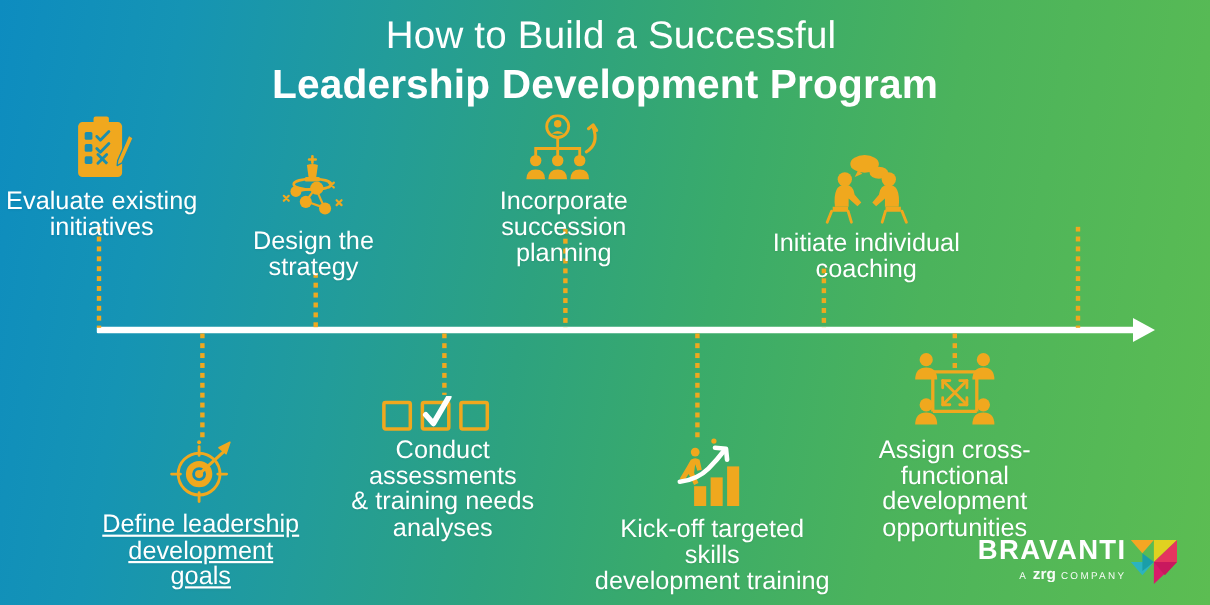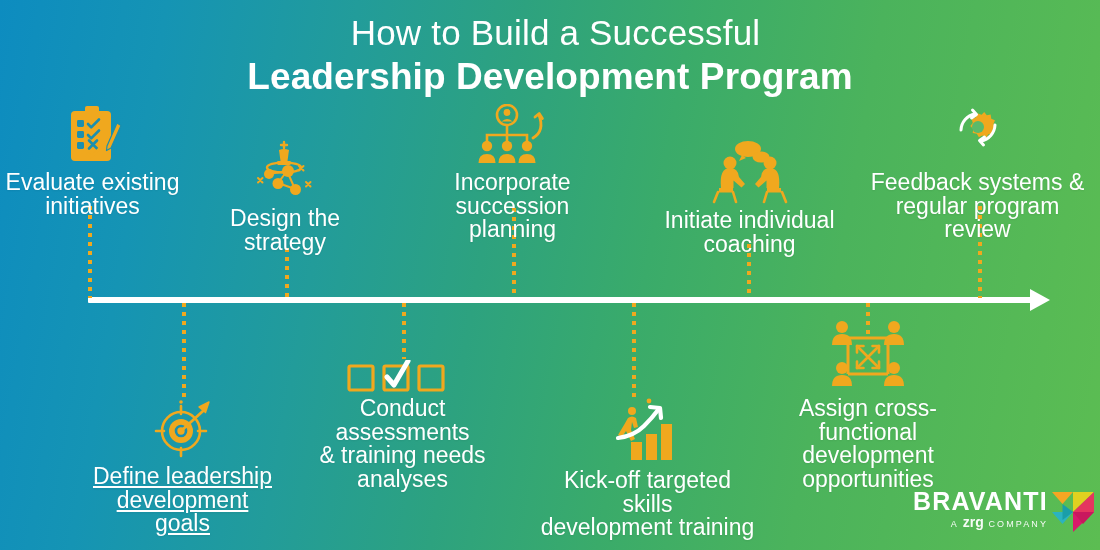--- a/index.html
+++ b/index.html
@@ -97,21 +97,21 @@
   .icon-wrap {
     display: flex;
     justify-content: center;
     align-items: flex-end;
     margin-bottom: 5px;
   }
 
   
   .logo {
     position: absolute;
-    right: 4px;
+    right: 28px;
     bottom: 12px;
     display: flex;
     align-items: flex-start;
   }
   .logo-text {
     text-align: right;
     color: #ffffff;
     padding-right: 2px;
   }
   .logo-name {
@@ -217,55 +217,40 @@
         <circle cx="47.5" cy="49.5" r="5.5" fill="#f0a81e"></circle>
         <path d="M10 38 l4.5 4.5 M14.5 38 l-4.5 4.5" stroke="#f0a81e" stroke-width="2" stroke-linecap="round"></path>
         <path d="M51 26 l4.5 4.5 M55.5 26 l-4.5 4.5" stroke="#f0a81e" stroke-width="2" stroke-linecap="round"></path>
         <path d="M58 42 l4.5 4.5 M62.5 42 l-4.5 4.5" stroke="#f0a81e" stroke-width="2" stroke-linecap="round"></path>
       </svg>
     </div>
     <div class="step-label">Design the
 strategy</div>
   </div>
 
-  <div class="step" style="left:662px; top:140px; width:175px;">
+  <div class="step" style="left:700px; top:140px; width:175px;">
     <div class="icon-wrap">
       <svg width="92" height="64" viewBox="0 0 92 64">
         <ellipse cx="44" cy="9" rx="13" ry="8" fill="#f0a81e"></ellipse>
         <path d="M38 15 l-3 6 l7 -3 z" fill="#f0a81e"></path>
         <ellipse cx="57" cy="17" rx="8.5" ry="5.5" fill="#f0a81e"></ellipse>
         <circle cx="26" cy="23" r="6.5" fill="#f0a81e"></circle>
         <path d="M17 48 q-2 -20 9 -20 q8 0 9 9 l6 7 l-3.5 3.5 l-8 -7 l0 7.5 z" fill="#f0a81e"></path>
         <path d="M15 48 h14 v4.5 h-14 z" fill="#f0a81e"></path>
         <path d="M14 52 l-4 10 M29 52 l3 10" stroke="#f0a81e" stroke-width="2.6" stroke-linecap="round"></path>
         <circle cx="66" cy="23" r="6.5" fill="#f0a81e"></circle>
         <path d="M75 48 q2 -20 -9 -20 q-8 0 -9 9 l-6 7 l3.5 3.5 l8 -7 l0 7.5 z" fill="#f0a81e"></path>
         <path d="M63 48 h14 v4.5 h-14 z" fill="#f0a81e"></path>
         <path d="M78 52 l4 10 M63 52 l-3 10" stroke="#f0a81e" stroke-width="2.6" stroke-linecap="round"></path>
       </svg>
     </div>
     <div class="step-label">Initiate individual
 coaching</div>
   </div>
 
-  <div class="step" style="left:870px; top:104px; width:215px;">
-    <div class="icon-wrap">
-      <svg width="72" height="62" viewBox="0 0 72 62">
-        <path d="M36 9.5
-                 l3.6 1.3 l2.6 -2.9 l2.6 3.3 l3.8 -0.6 l0.7 4.2 l3.6 1.4 l-1.5 4 l2.2 3.2 l-3.2 2.4 l0.2 3.9 l-4.2 0.5 l-2.3 3.2 l-3.7 -1.9 l-3.5 1.7 l-2.1 -3.4 l-4.1 -0.8 l0.5 -4.1 l-2.9 -2.8 l2.5 -3.1 l-1.2 -4 l3.9 -1.2 l1 -4.1 z" fill="#f0a81e"></path>
-        <circle cx="36" cy="23" r="6" fill="#5aba6a"></circle>
-        <path d="M19 26 a17 17 0 0 1 14 -16" fill="none" stroke="#ffffff" stroke-width="3" stroke-linecap="round"></path>
-        <path d="M30.5 6 l4 4.5 l-5 3.5" fill="none" stroke="#ffffff" stroke-width="3" stroke-linecap="round" stroke-linejoin="round"></path>
-        <path d="M53 21 a17 17 0 0 1 -14 16" fill="none" stroke="#ffffff" stroke-width="3" stroke-linecap="round"></path>
-        <path d="M41.5 41 l-4 -4.5 l5 -3.5" fill="none" stroke="#ffffff" stroke-width="3" stroke-linecap="round" stroke-linejoin="round"></path>
-      </svg>
-    </div>
-    <div class="step-label">Feedback systems &amp;
-regular program review</div>
-  </div>
 
   <div class="step" style="left:90px; top:398px; width:185px;text-decoration:underline;">
     <div class="icon-wrap">
       <svg width="62" height="62" viewBox="0 0 62 62">
         <circle cx="29" cy="33" r="19" fill="none" stroke="#f0a81e" stroke-width="2.6"></circle>
         <circle cx="29" cy="33" r="12" fill="#f0a81e"></circle>
         <circle cx="29" cy="33" r="5" fill="none" stroke="#1b8fae" stroke-width="2.6"></circle>
         <path d="M29 8 v8 M29 50 v8 M4 33 h8 M46 33 h8" stroke="#f0a81e" stroke-width="2.6" stroke-linecap="round"></path>
         <circle cx="29" cy="4" r="1.8" fill="#f0a81e"></circle>
         <line x1="29" y1="33" x2="51" y2="13" stroke="#f0a81e" stroke-width="2.8" stroke-linecap="round"></line>

